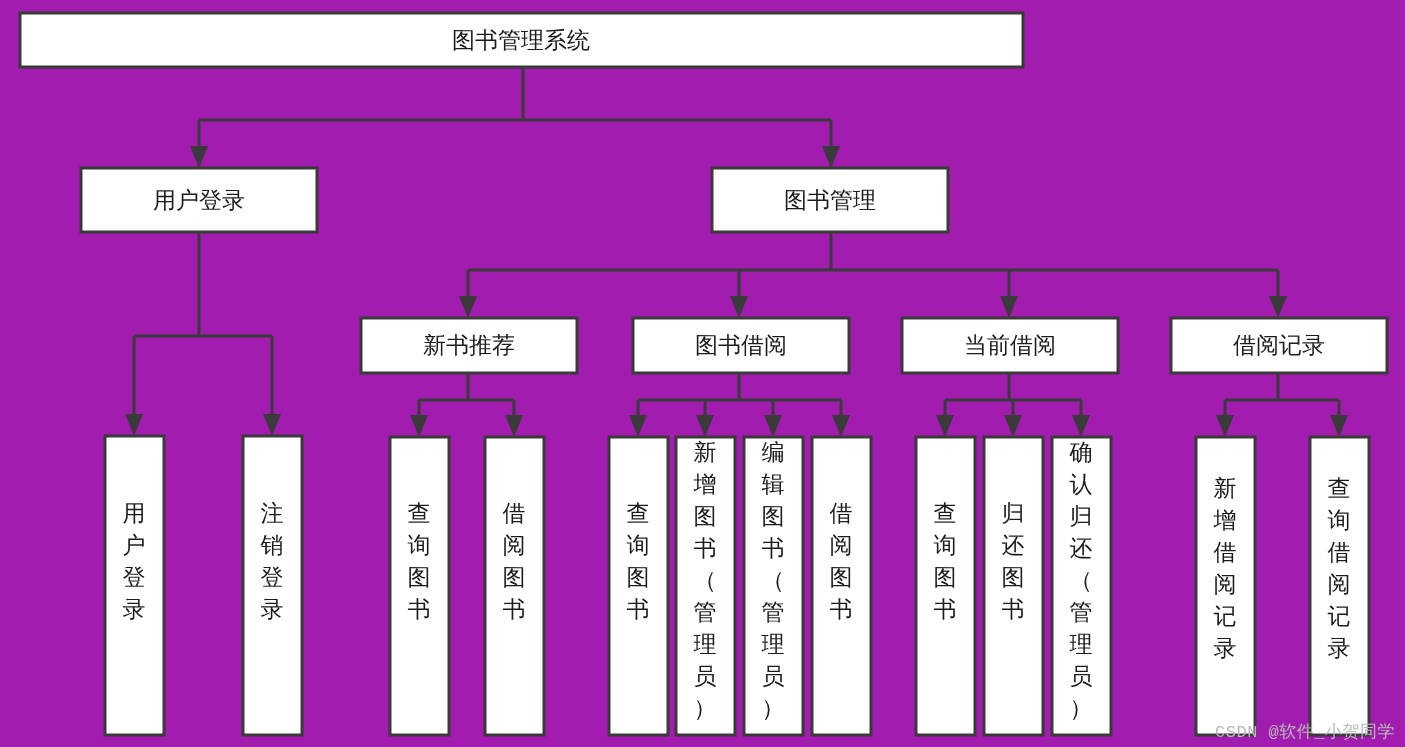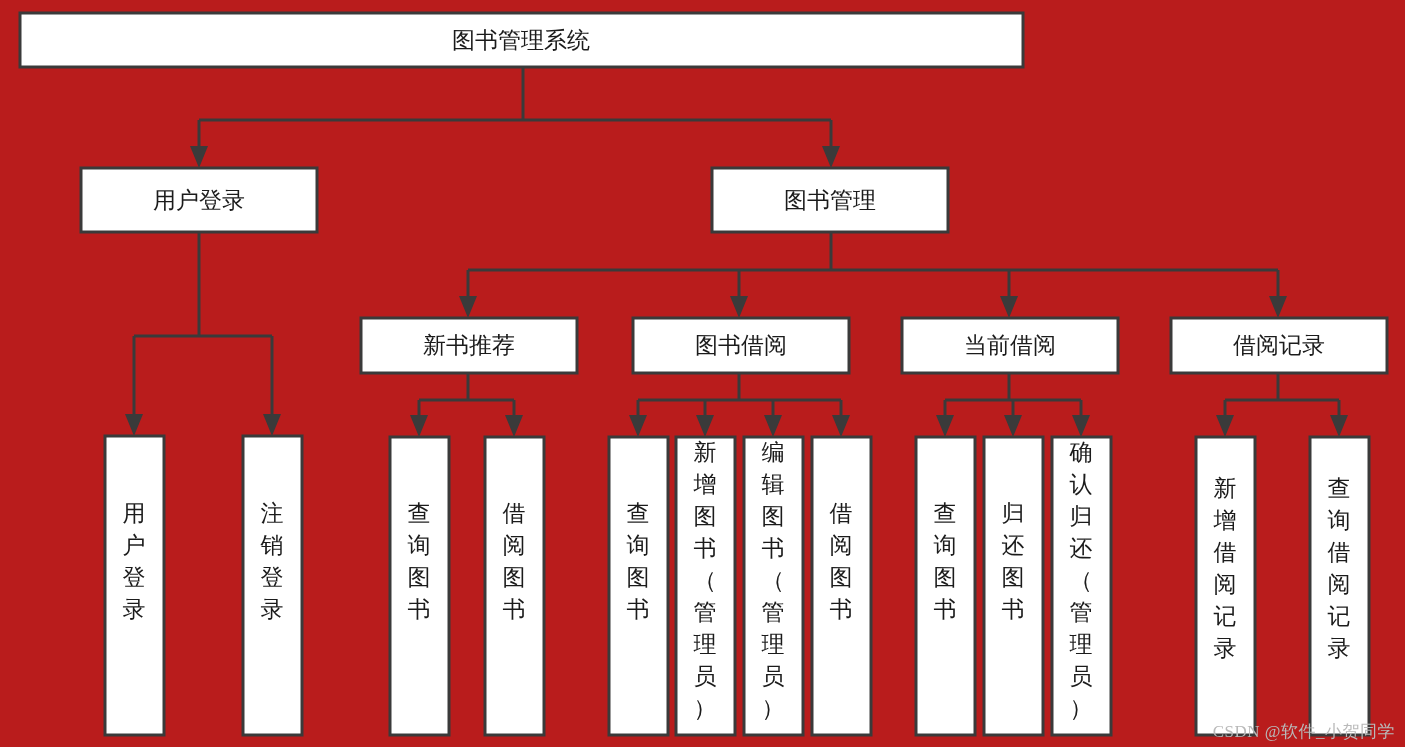--- a/index.html
+++ b/index.html
@@ -11,21 +11,21 @@
   body {
     width: 1405px;
     height: 747px;
     overflow: hidden;
     font-family: "DejaVu Sans", "Liberation Sans", sans-serif;
   }
   #diagram-root {
     position: relative;
     width: 1405px;
     height: 747px;
-    background: #b91c1c;
+    background: #a21caf;
   }
   svg.diagram-canvas {
     position: absolute;
     top: 0;
     left: 0;
     width: 1405px;
     height: 747px;
     display: block;
   }
   .node-box {
@@ -55,21 +55,21 @@
     font-family: "DejaVu Sans", "Liberation Sans", sans-serif;
     font-size: 23px;
     fill: #1b1b1b;
     text-anchor: middle;
     white-space: pre;
   }
   .watermark {
     position: absolute;
     right: 10px;
     bottom: 4px;
-    font-family: Liberation Serif, serif;
+    font-family: Liberation Mono, monospace;
     font-size: 17px;
     color: #b9b9b9;
     letter-spacing: 0.5px;
     pointer-events: none;
     user-select: none;
   }
 </style>
 </head>
 <body>
 

